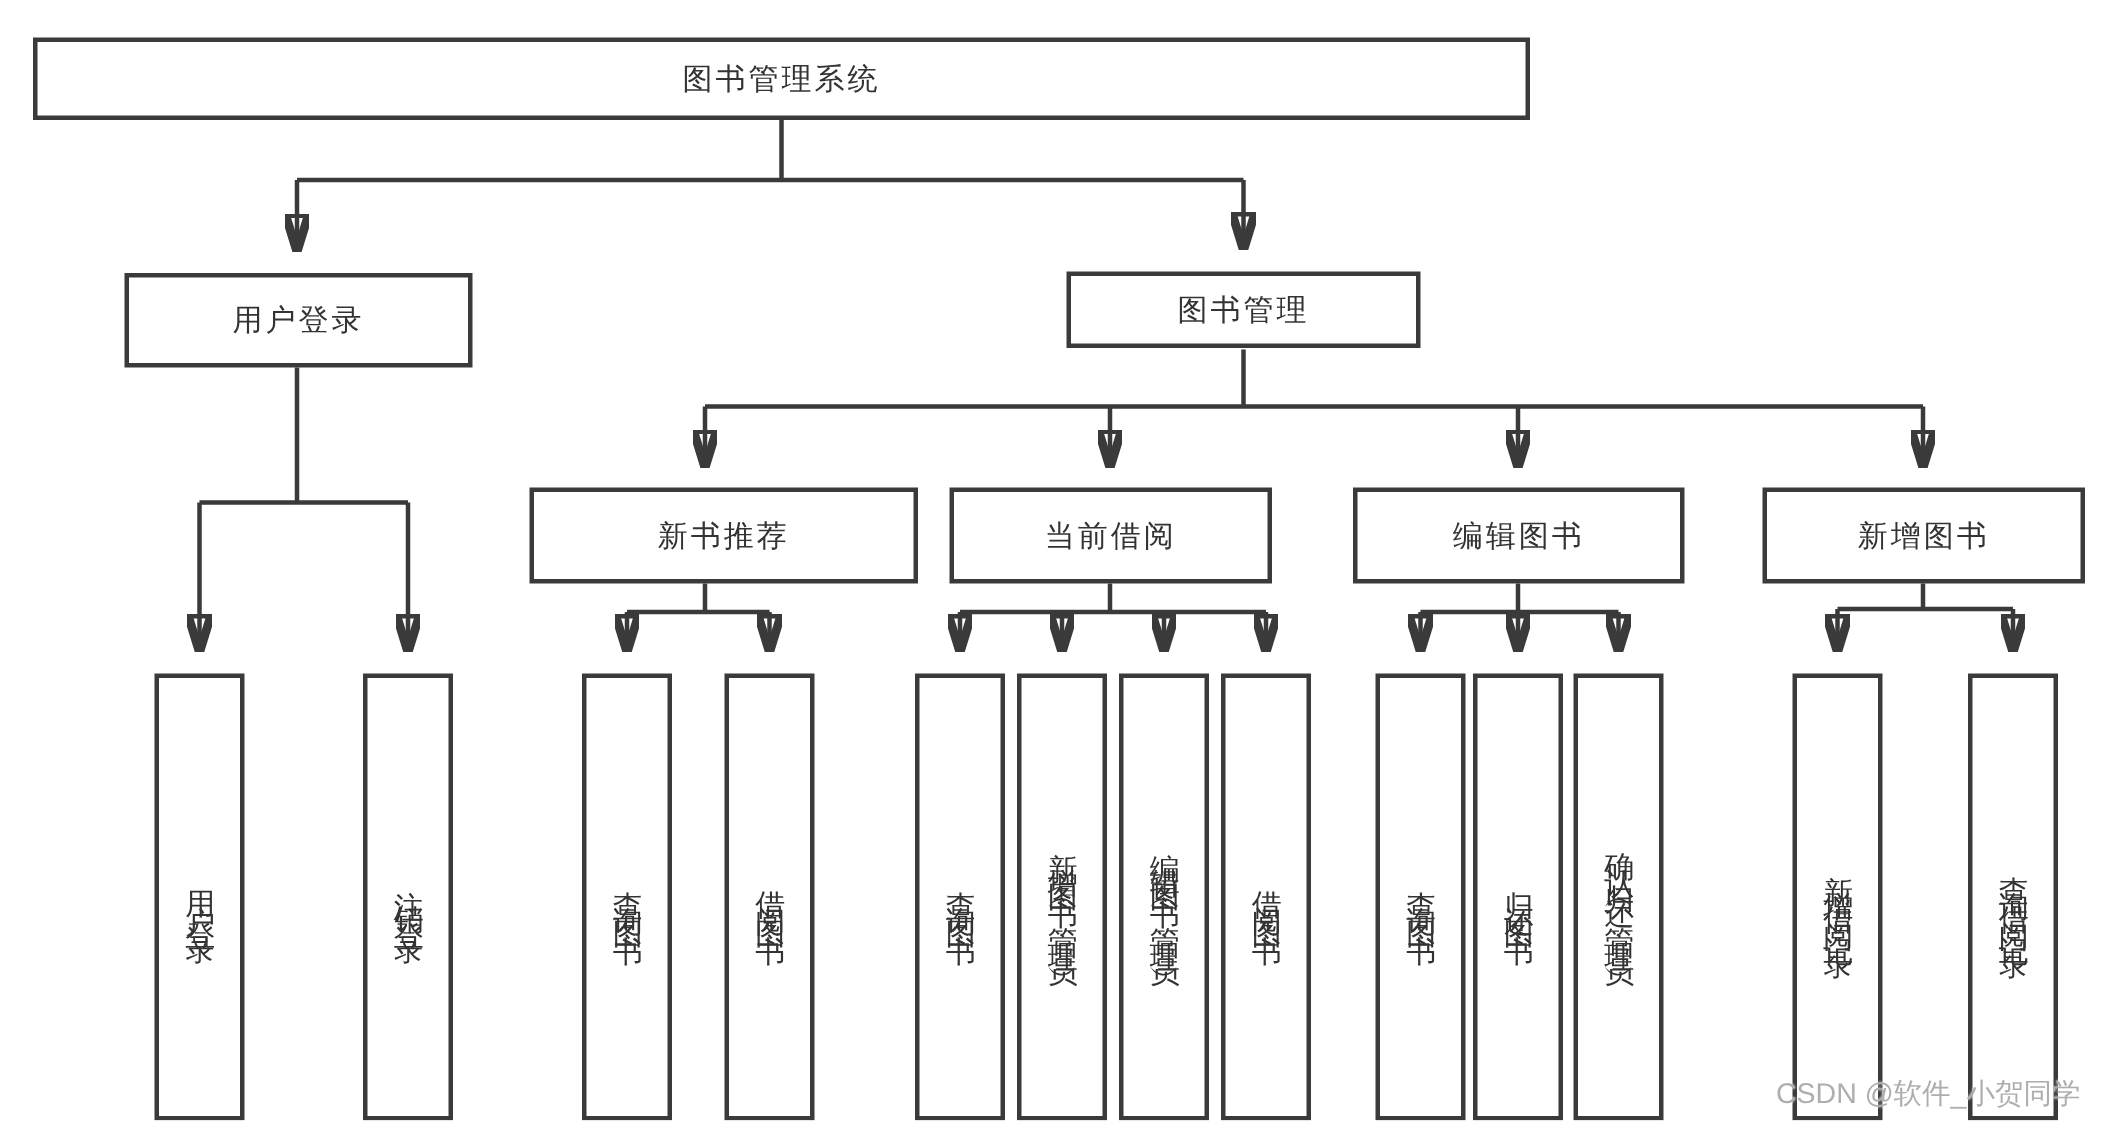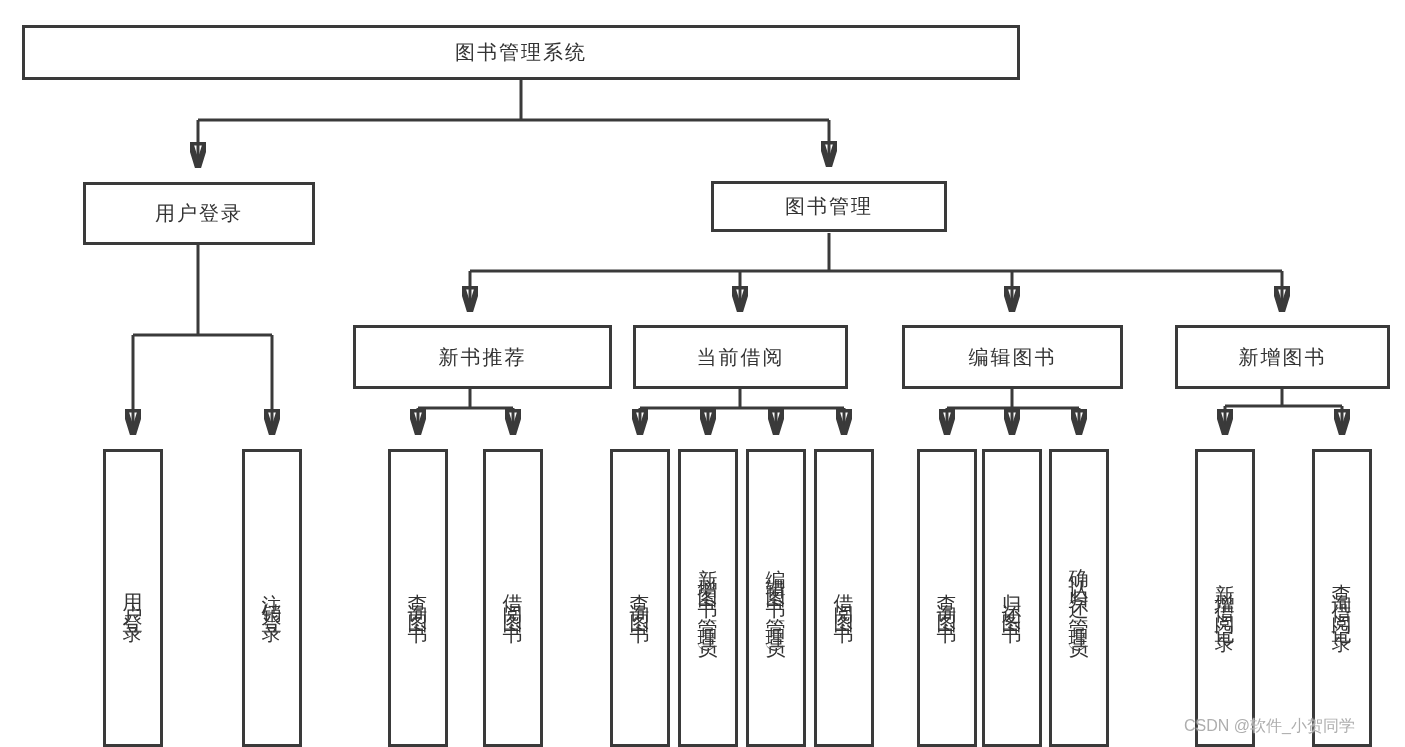--- a/index.html
+++ b/index.html
@@ -40,21 +40,21 @@
     text-orientation:mixed;
     font-size:20px;
     letter-spacing:10px;
     line-height:1;
     color:var(--text);
     white-space:nowrap;
   }
   .watermark{
     position:absolute;
     left:1184px;top:716px;
-    font-size:16px;
+    font-size:19px;
     color:var(--wm);
     white-space:nowrap;
     text-shadow:0 0 2px #ffffff;
   }
 </style>
 </head>
 <body>
 
 <div class="stage">
 

